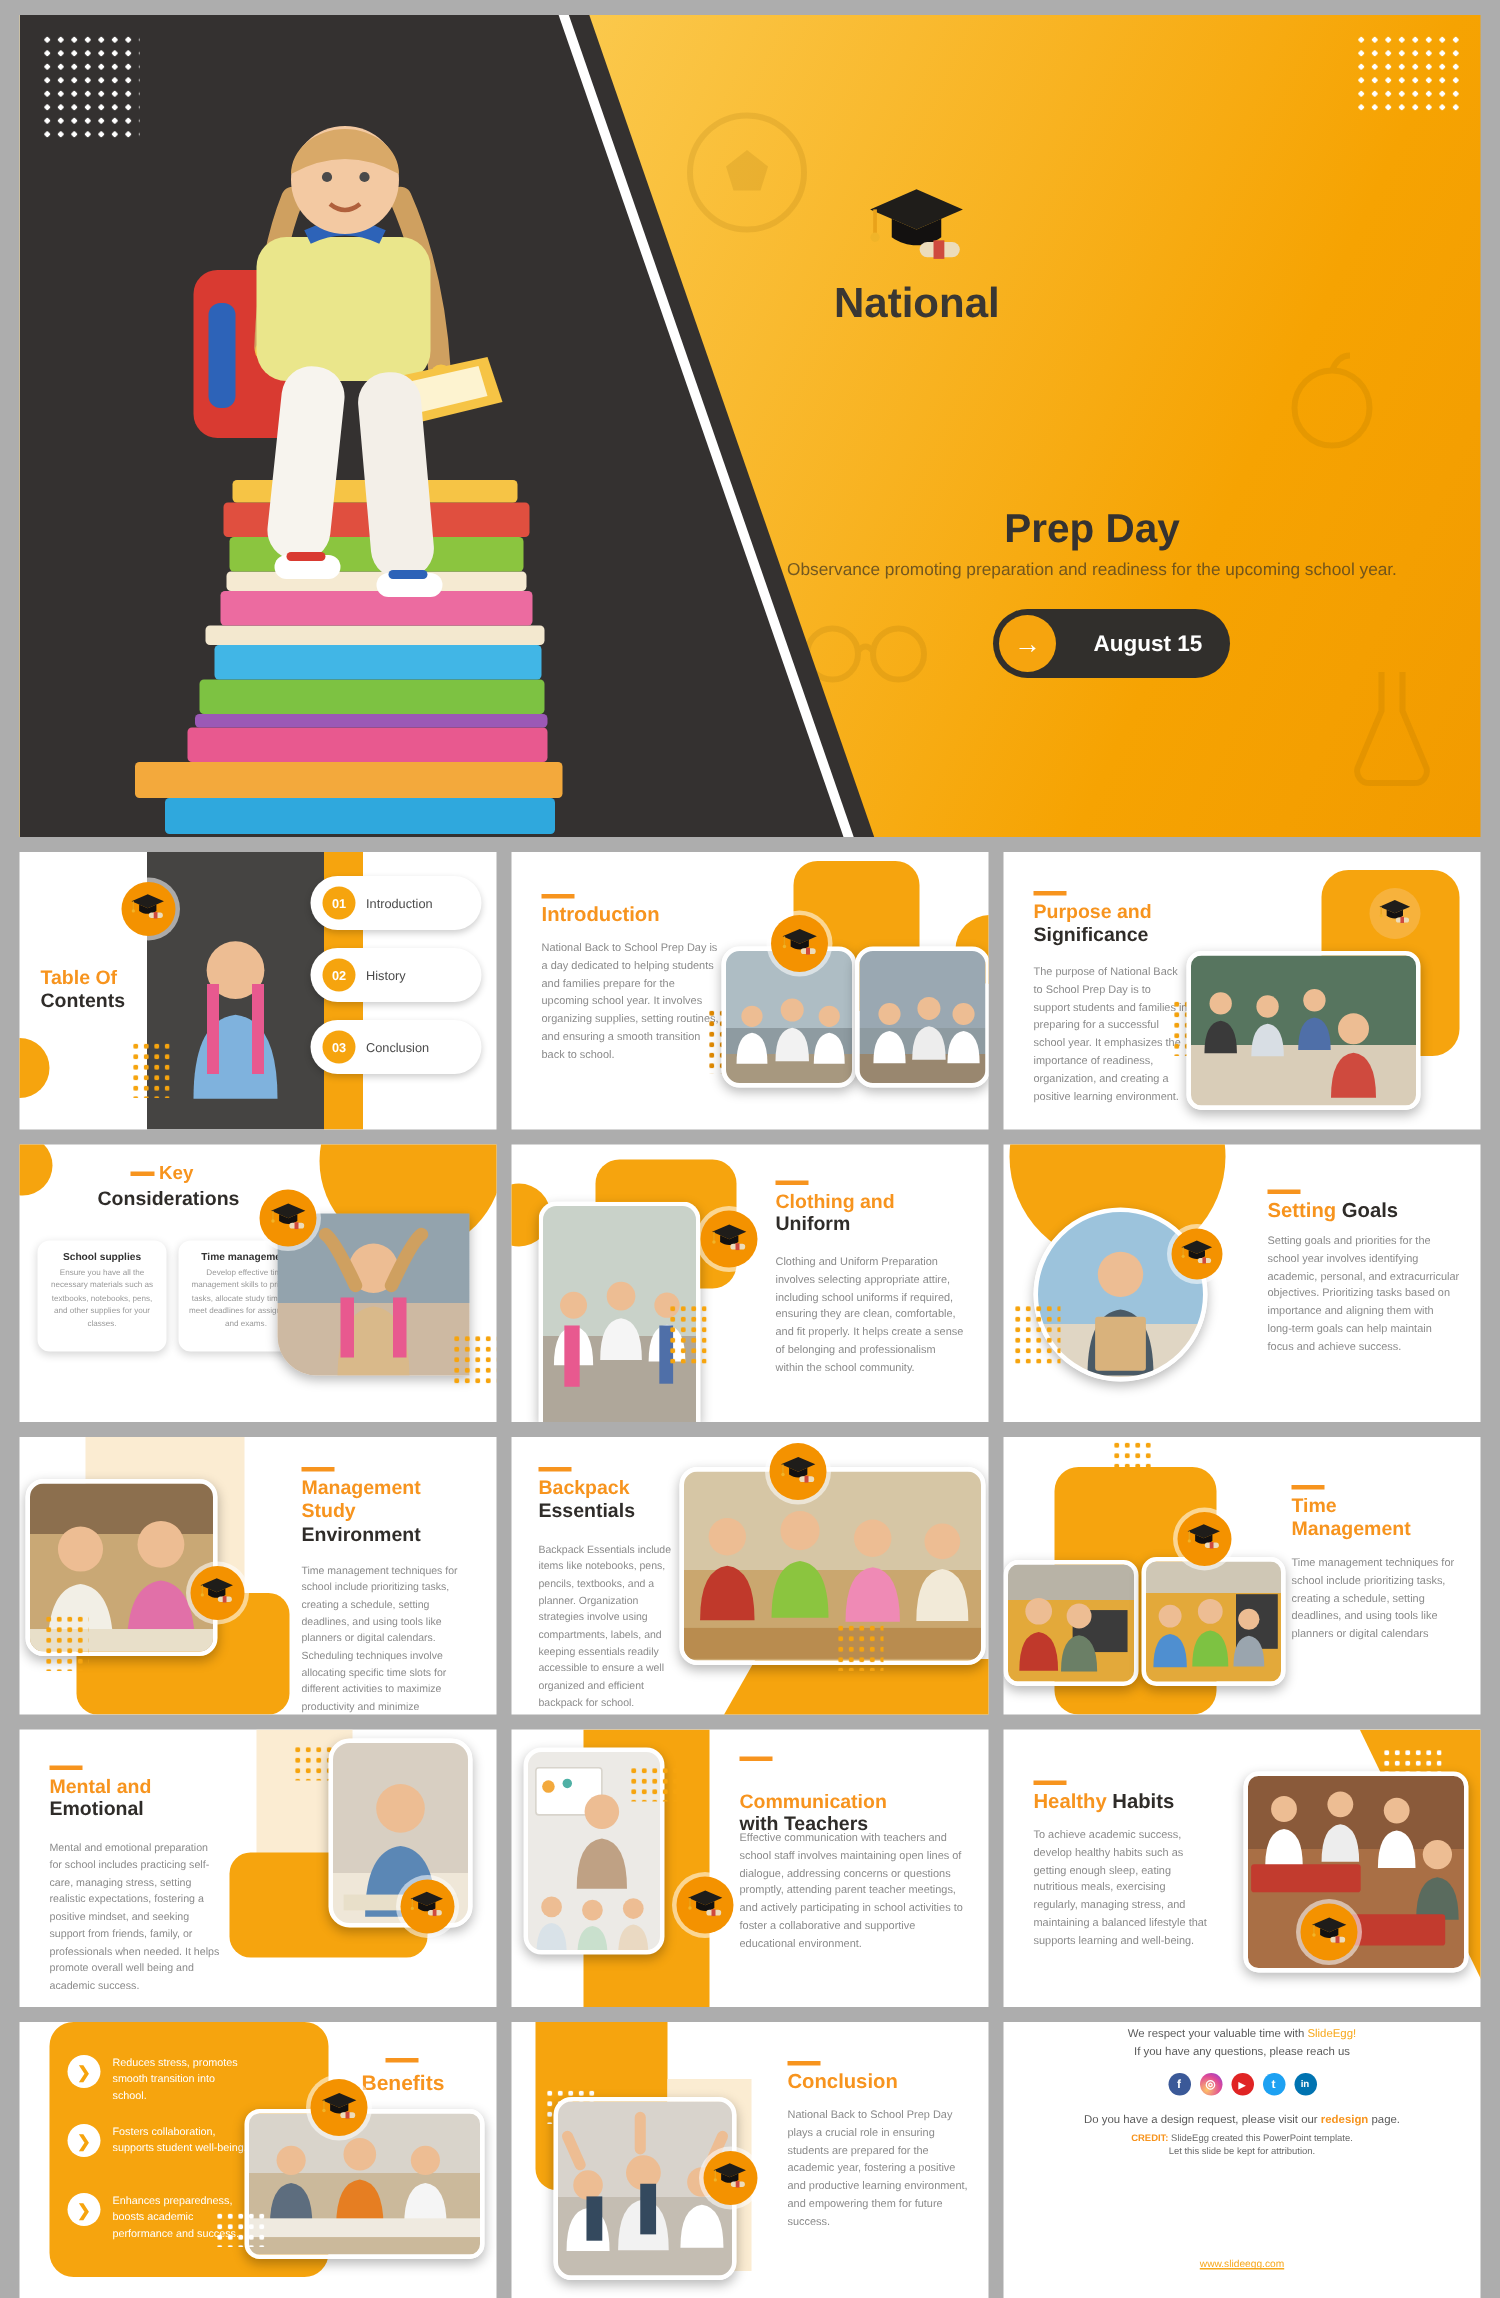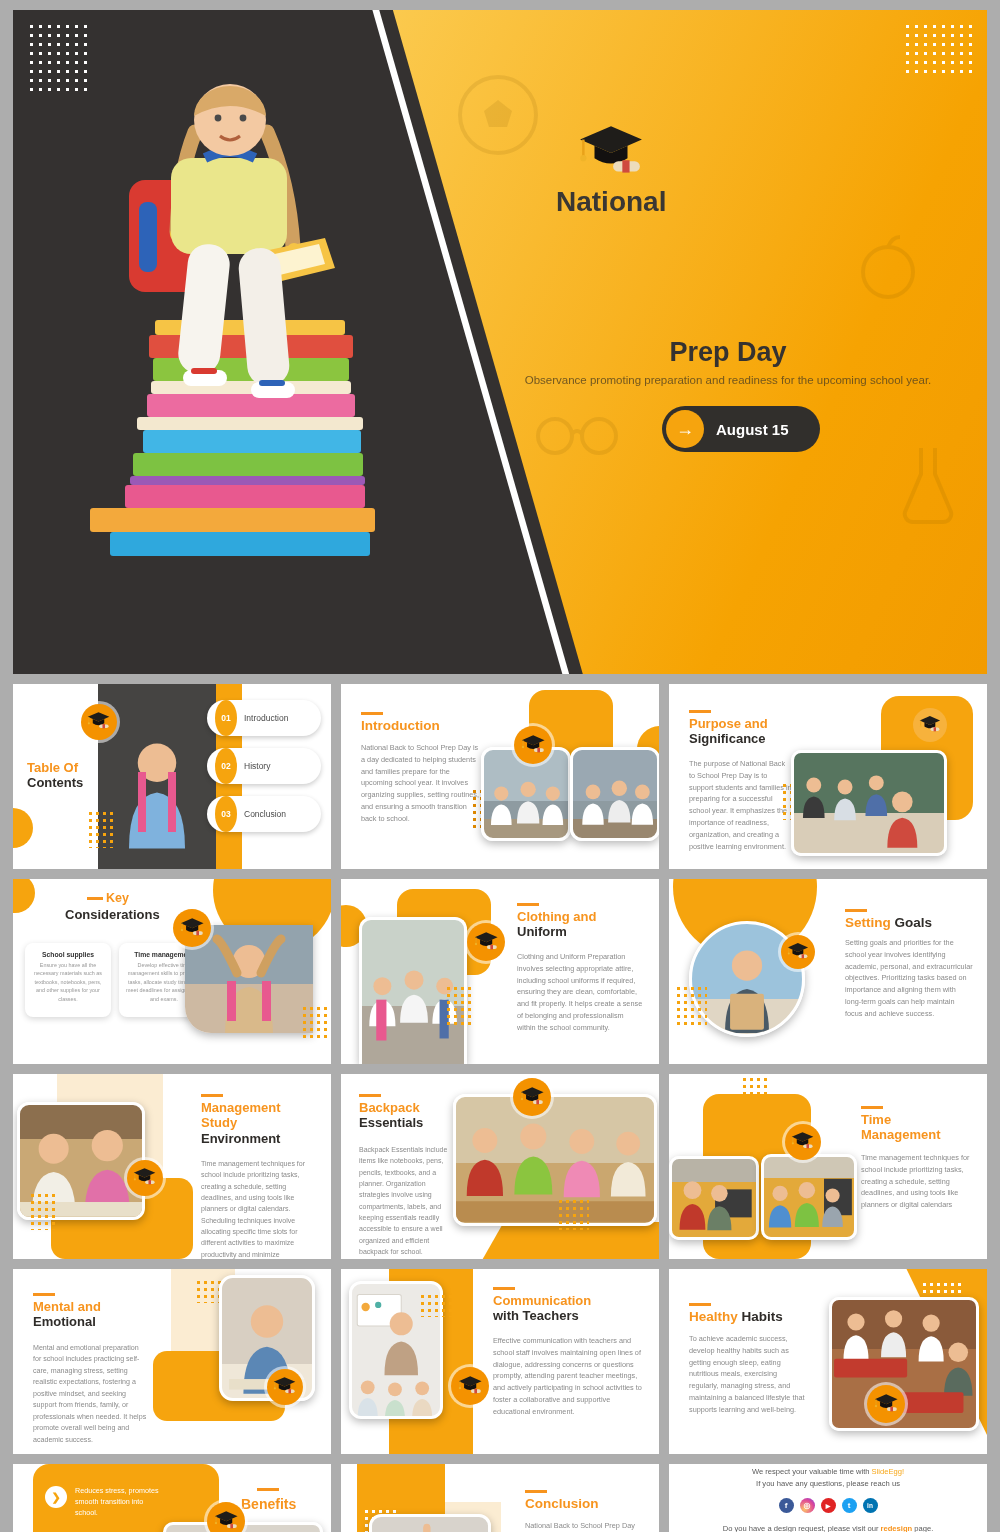--- a/index.html
+++ b/index.html
@@ -1,55 +1,55 @@
 <!DOCTYPE html>
 <html><head>
 <meta charset="utf-8">
 <style>
   html,body{margin:0;padding:0;}
   .page{position:relative;width:1000px;height:1532px;background:#ADADAD;box-sizing:border-box;
         padding:10px 13px;font-family:"Liberation Sans",sans-serif;overflow:hidden;}
   
-  .hero{position:relative;width:974px;height:664px;overflow:hidden;
+  .hero{position:relative;width:974px;height:548px;overflow:hidden;
         background:linear-gradient(115deg,#FCE7B0 0%,#FBC94D 30%,#F6A302 78%,#F29B00 100%);}
   .hero-dark{position:absolute;inset:0;background:#343130;
         clip-path:polygon(0 0,39% 0,58.5% 100%,0 100%);}
   .hero-stripe{position:absolute;inset:0;background:#fff;
         clip-path:polygon(36.9% 0,37.6% 0,57.1% 100%,56.4% 100%);}
   .dots{position:absolute;background-image:radial-gradient(circle,var(--c,#fff) 1.7px,transparent 1.9px);
         background-size:9px 9px;}
   .doodle{position:absolute;opacity:.12;}
   .hero-brand{position:absolute;left:543px;top:176px;font-size:28px;font-weight:800;color:#3A3733;}
   .hero-t1{position:absolute;left:666px;top:126px;font-size:74px;font-weight:800;color:#3A3733;letter-spacing:1px;}
   .hero-t2{position:absolute;left:497px;top:224px;font-size:74px;font-weight:800;color:#3A3733;letter-spacing:1px;}
   .hero-sub{position:absolute;left:565px;top:327px;width:300px;text-align:center;font-size:27px;font-weight:800;color:#353230;}
   .hero-tag{position:absolute;left:495px;top:364px;width:440px;text-align:center;font-size:11.5px;color:rgba(92,72,32,.85);}
   .hero-pill{position:absolute;left:649px;top:396px;width:158px;height:46px;background:#312F2C;border-radius:24px;
         display:flex;align-items:center;padding:4px;box-sizing:border-box;}
   .pill-circle{width:38px;height:38px;border-radius:50%;background:#F6A40E;display:flex;align-items:center;justify-content:center;
         color:#fff;font-size:18px;font-weight:800;}
-  .pill-label{margin-left:12px;color:#fff;font-size:15px;font-weight:800;}
+  .pill-label{margin-left:25px;color:#fff;font-size:15px;font-weight:800;}
   
   .grid{display:grid;grid-template-columns:repeat(3,1fr);gap:10px;margin-top:10px;}
   .slide{position:relative;height:185px;background:#fff;overflow:hidden;}
   .dash{position:absolute;width:22px;height:2.5px;background:#F7941E;}
   .tt{position:absolute;font-weight:800;line-height:1.18;font-size:13px;}
   .t-acc{color:#F7941E;}
   .t-dk{color:#2F2C29;}
   .bd{position:absolute;font-size:7.3px;line-height:1.62;color:#8B8B8B;}
   .oshape{position:absolute;background:#F6A40E;}
   .cream{position:absolute;background:#FBECD2;}
   .badge{position:absolute;background:#F49200;border-radius:50%;display:flex;align-items:center;justify-content:center;
         box-shadow:0 0 0 3px rgba(255,255,255,.55);}
   .badge svg{width:64%;height:64%;}
   .photo{position:absolute;border:3px solid #fff;box-shadow:0 3px 8px rgba(0,0,0,.28);overflow:hidden;}
   .photo svg{position:absolute;inset:0;width:100%;height:100%;}
   .pill{position:absolute;background:#fff;border-radius:18px;box-shadow:0 2px 5px rgba(0,0,0,.2);
         display:flex;align-items:center;gap:7px;padding:0 8px;box-sizing:border-box;}
-  .pnum{width:22px;height:36px;border-radius:50%;background:#F6A40E;color:#fff;font-size:8.5px;font-weight:800;
+  .pnum{width:22px;height:22px;border-radius:50%;background:#F6A40E;color:#fff;font-size:8.5px;font-weight:800;
         display:flex;align-items:center;justify-content:center;flex:0 0 auto;}
   .plabel{font-size:8.5px;color:#4A4A4A;}
   .bullet{position:absolute;display:flex;gap:8px;align-items:flex-start;}
   .bicon{width:22px;height:22px;border-radius:50%;background:#fff;color:#F6A40E;display:flex;align-items:center;justify-content:center;
         font-size:11px;font-weight:800;flex:0 0 auto;}
   .btext{color:#fff;font-size:7.2px;line-height:1.5;width:92px;}
   
   .ty{position:absolute;inset:0;text-align:center;}
   .ty-title{margin-top:32px;font-size:18px;font-weight:800;color:#F7941E;}
   .ty-line{font-size:7.6px;color:#5A5A5A;margin-top:3px;}
@@ -433,21 +433,21 @@
             <use href="#fig" x="54" y="90" width="24" height="42" color="#EAD9C2"></use>
           </svg>
       </div>
       <div class="dots" style="--c:#F6A40E;left:78px;top:24px;width:38px;height:24px;background-size:7px 7px"></div>
       <div class="badge" style="left:110px;top:98px;width:38px;height:38px">
           <svg>
             <use href="#cap"></use>
           </svg>
         </div>
       <div class="dash" style="left:152px;top:18px"></div>
-      <div class="tt" style="left:152px;top:24px"><span class="t-acc">Communication</span><br>
+      <div class="tt" style="left:152px;top:40px"><span class="t-acc">Communication</span><br>
         <span class="t-dk">with Teachers</span></div>
       <div class="bd" style="left:152px;top:66px;width:152px">Effective communication with teachers and school staff involves maintaining open lines of dialogue, addressing concerns or questions promptly, attending parent teacher meetings, and actively participating in school activities to foster a collaborative and supportive educational environment.</div>
     </div>
 
     <div class="slide">
       <div class="oshape" style="left:210px;top:0;width:110px;height:170px;clip-path:polygon(25% 0,100% 0,100% 100%)"></div>
       <div class="dots" style="--c:#fff;left:252px;top:12px;width:40px;height:24px;background-size:7px 7px"></div>
       <div class="dash" style="left:20px;top:34px"></div>
       <div class="tt" style="left:20px;top:40px;font-size:13.5px"><span class="t-acc">Healthy</span> <span class="t-dk">Habits</span></div>
       <div class="bd" style="left:20px;top:64px;width:118px">To achieve academic success, develop healthy habits such as getting enough sleep, eating nutritious meals, exercising regularly, managing stress, and maintaining a balanced lifestyle that supports learning and well-being.</div>

